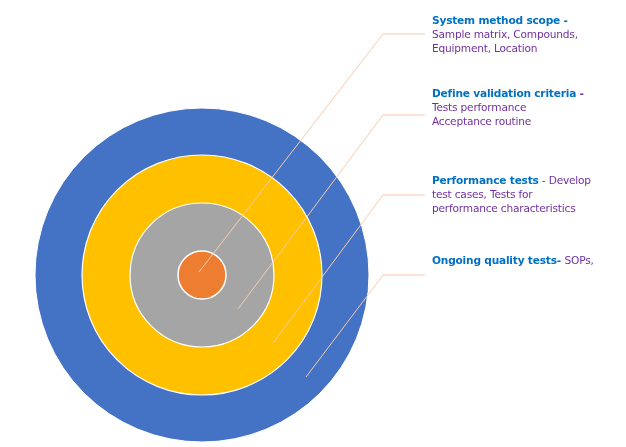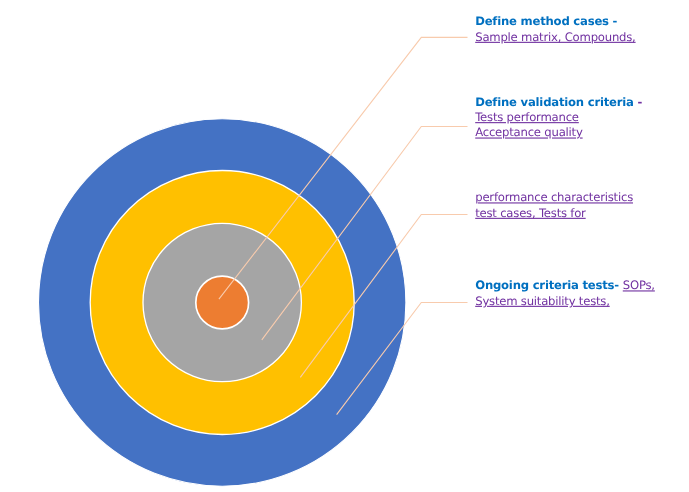--- a/index.html
+++ b/index.html
@@ -2,49 +2,50 @@
 <html><head>
   <meta charset="utf-8">
   <style>
     html, body { margin: 0; padding: 0; background: #ffffff; }
     body { width: 626px; height: 447px; position: relative; overflow: hidden;
            font-family: "DejaVu Sans", sans-serif; }
     svg.rings { position: absolute; left: 0; top: 0; }
     .label { position: absolute; left: 432px; width: 192px;
              font-size: 10.6px; line-height: 14px; letter-spacing: -0.2px; }
     .label .title { color: #0070C0; font-weight: bold; }
-    .label .body { color: #7030A0; text-decoration: underline; }
+    .label .body { color: #7030A0; }
   </style>
 </head>
 <body>
 
 <svg class="rings" width="626" height="447" viewBox="0 0 626 447">
   <circle cx="202" cy="275" r="167" fill="#4472C4" stroke="#ffffff" stroke-width="1"></circle>
   <circle cx="202" cy="275" r="120" fill="#FFC000" stroke="#ffffff" stroke-width="1.2"></circle>
   <circle cx="202" cy="275" r="72" fill="#A5A5A5" stroke="#ffffff" stroke-width="1.2"></circle>
   <circle cx="202" cy="275" r="24" fill="#ED7D31" stroke="#ffffff" stroke-width="1.5"></circle>
 
   <polyline points="199,272 383,34 425,34" fill="none" stroke="#F8CBAD" stroke-width="1"></polyline>
   <polyline points="238,309 383,115 425,115" fill="none" stroke="#F8CBAD" stroke-width="1"></polyline>
   <polyline points="273,343 383,195 425,195" fill="none" stroke="#F8CBAD" stroke-width="1"></polyline>
   <polyline points="306,377 383,275 425,275" fill="none" stroke="#F8CBAD" stroke-width="1"></polyline>
 </svg>
 
 <div class="label" style="top:13px;">
-  <div><span class="title">Define method cases</span><span class="title"> -</span><span class="body"></span></div>
+  <div><span class="title">System method scope</span><span class="title"> -</span><span class="body"></span></div>
   <div class="body">Sample matrix, Compounds,</div>
+  <div class="body">Equipment,  Location</div>
 </div>
 
 <div class="label" style="top:86px;">
   <div><span class="title">Define validation  criteria</span><span class="title" style="color:#7030A0"> -</span><span class="body"></span></div>
   <div class="body">Tests performance</div>
-  <div class="body">Acceptance quality</div>
+  <div class="body">Acceptance routine</div>
 </div>
 
 <div class="label" style="top:173px;">
+  <div><span class="title">Performance tests</span><span class="body"> - </span><span class="body">Develop</span></div>
+  <div class="body">test cases, Tests for</div>
   <div class="body">performance characteristics</div>
-  <div class="body">test cases, Tests for</div>
 </div>
 
 <div class="label" style="top:253px;">
-  <div><span class="title">Ongoing criteria tests</span><span class="title">- </span><span class="body">SOPs,</span></div>
-  <div class="body">System suitability tests,</div>
+  <div><span class="title">Ongoing quality tests</span><span class="title">- </span><span class="body">SOPs,</span></div>
 </div>
 
 </body></html>

